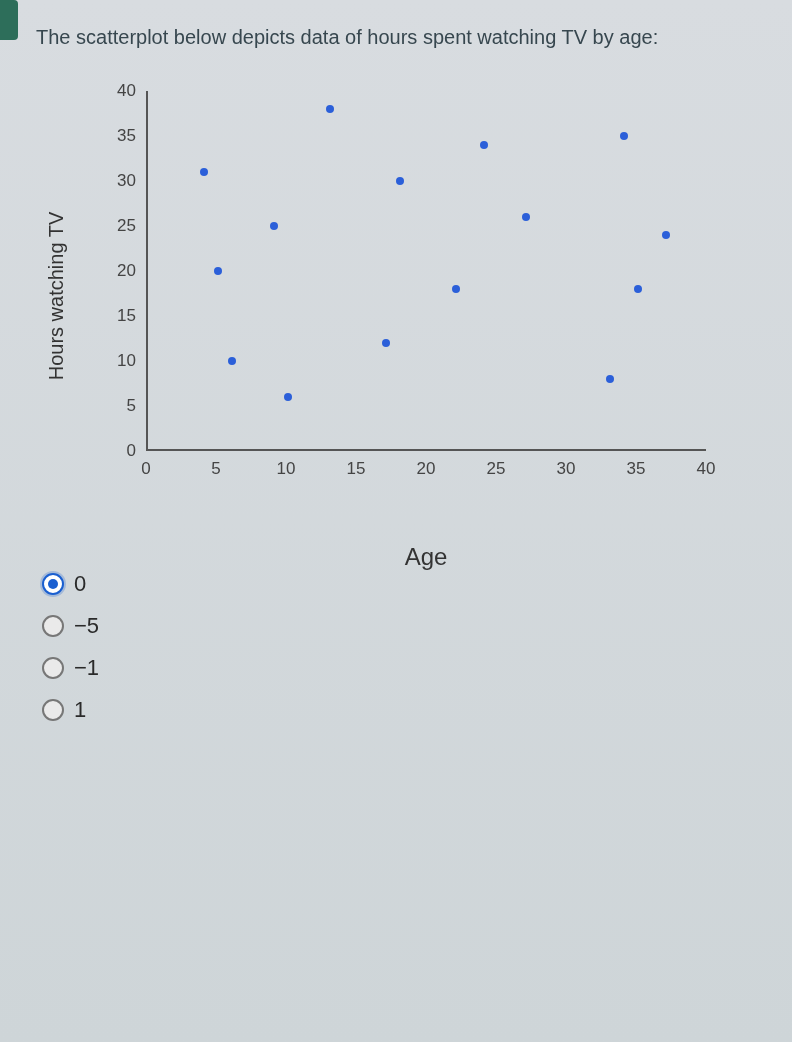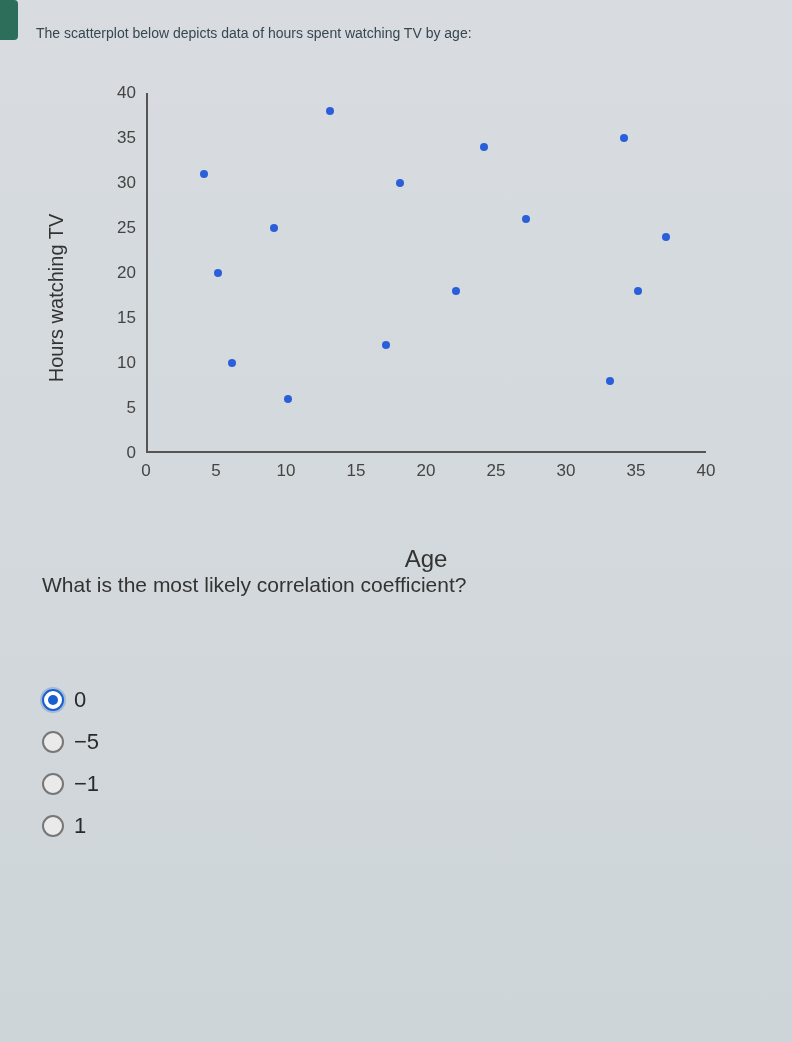--- a/index.html
+++ b/index.html
@@ -16,24 +16,24 @@
       position: absolute;
       left: 0; top: 0;
       width: 18px; height: 40px;
       background: #2d6e5a;
       border-radius: 0 4px 4px 0;
     }
     .content {
       padding: 24px 28px 24px 36px;
     }
     .prompt-text {
-      font-size: 14px;
+      font-size: 20px;
       color: #37474f;
       line-height: 1.35;
-      margin-bottom: 40px;
+      margin-bottom: 30px;
     }
     .chart-area {
       position: relative;
       width: 660px;
       height: 430px;
       margin-left: 50px;
       margin-bottom: 60px;
     }
     .ylabel {
       position: absolute;
@@ -174,21 +174,20 @@
         <div class="xtick" style="left: 200px;">10</div>
         <div class="xtick" style="left: 270px;">15</div>
         <div class="xtick" style="left: 340px;">20</div>
         <div class="xtick" style="left: 410px;">25</div>
         <div class="xtick" style="left: 480px;">30</div>
         <div class="xtick" style="left: 550px;">35</div>
         <div class="xtick" style="left: 620px;">40</div>
       </div>
   </div>
 
-  <p class="question-text">What is the most likely correlation coefficient?</p>
 
   <div class="answers" id="answers">
       <div class="answer-row">
         <span class="radio selected"></span>
         <span class="minus">0</span>
       </div>
       <div class="answer-row">
         <span class="radio"></span>
         <span class="minus">−5</span>
       </div>

